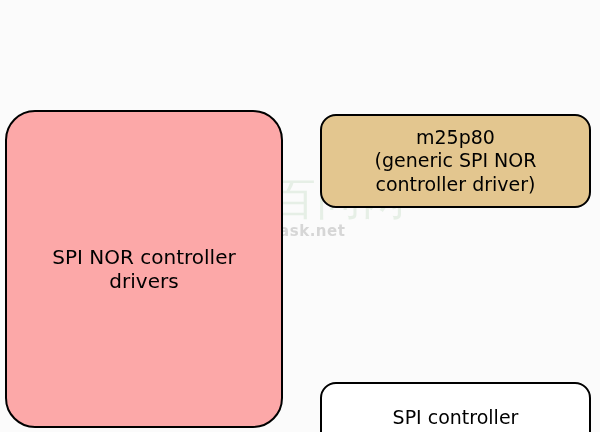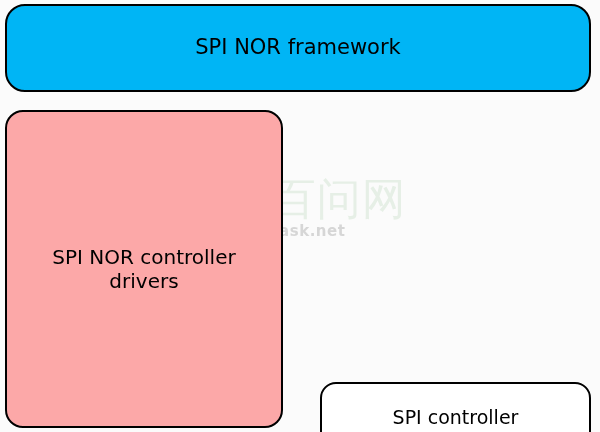--- a/index.html
+++ b/index.html
@@ -89,21 +89,21 @@
     border-radius: 20px;
     font-size: 21px;
   }
 
   #box-spi-nor-controller-drivers {
     left: 5px;
     top: 110px;
     width: 278px;
     height: 318px;
     background: #fca8a8;
-    border-radius: 18px;
+    border-radius: 30px;
     font-size: 20px;
   }
 
   #box-m25p80 {
     left: 320px;
     top: 114px;
     width: 271px;
     height: 94px;
     background: #e3c68f;
     border-radius: 16px;
@@ -142,29 +142,31 @@
 <div id="diagram">
 
   <div class="watermark">
     <div class="wm-row">
       <span class="wm-100">100</span>
       <span class="wm-cn">百问网</span>
     </div>
     <div class="wm-url">www.100ask.net</div>
   </div>
 
-  <div class="box" id="box-spi-nor-framework">
-    <span class="box-label">SPI NOR framework</span>
-  </div>
 
   <div class="box" id="box-spi-nor-controller-drivers">
     <span class="box-label">SPI NOR controller
 drivers</span>
   </div>
 
+  <div class="box" id="box-m25p80">
+    <span class="box-label">m25p80
+(generic SPI NOR
+controller driver)</span>
+  </div>
 
 
   <div class="box" id="box-spi-controller-drivers">
     <span class="box-label">SPI controller
 drivers</span>
   </div>
 
 </div>
 
 </body></html>

